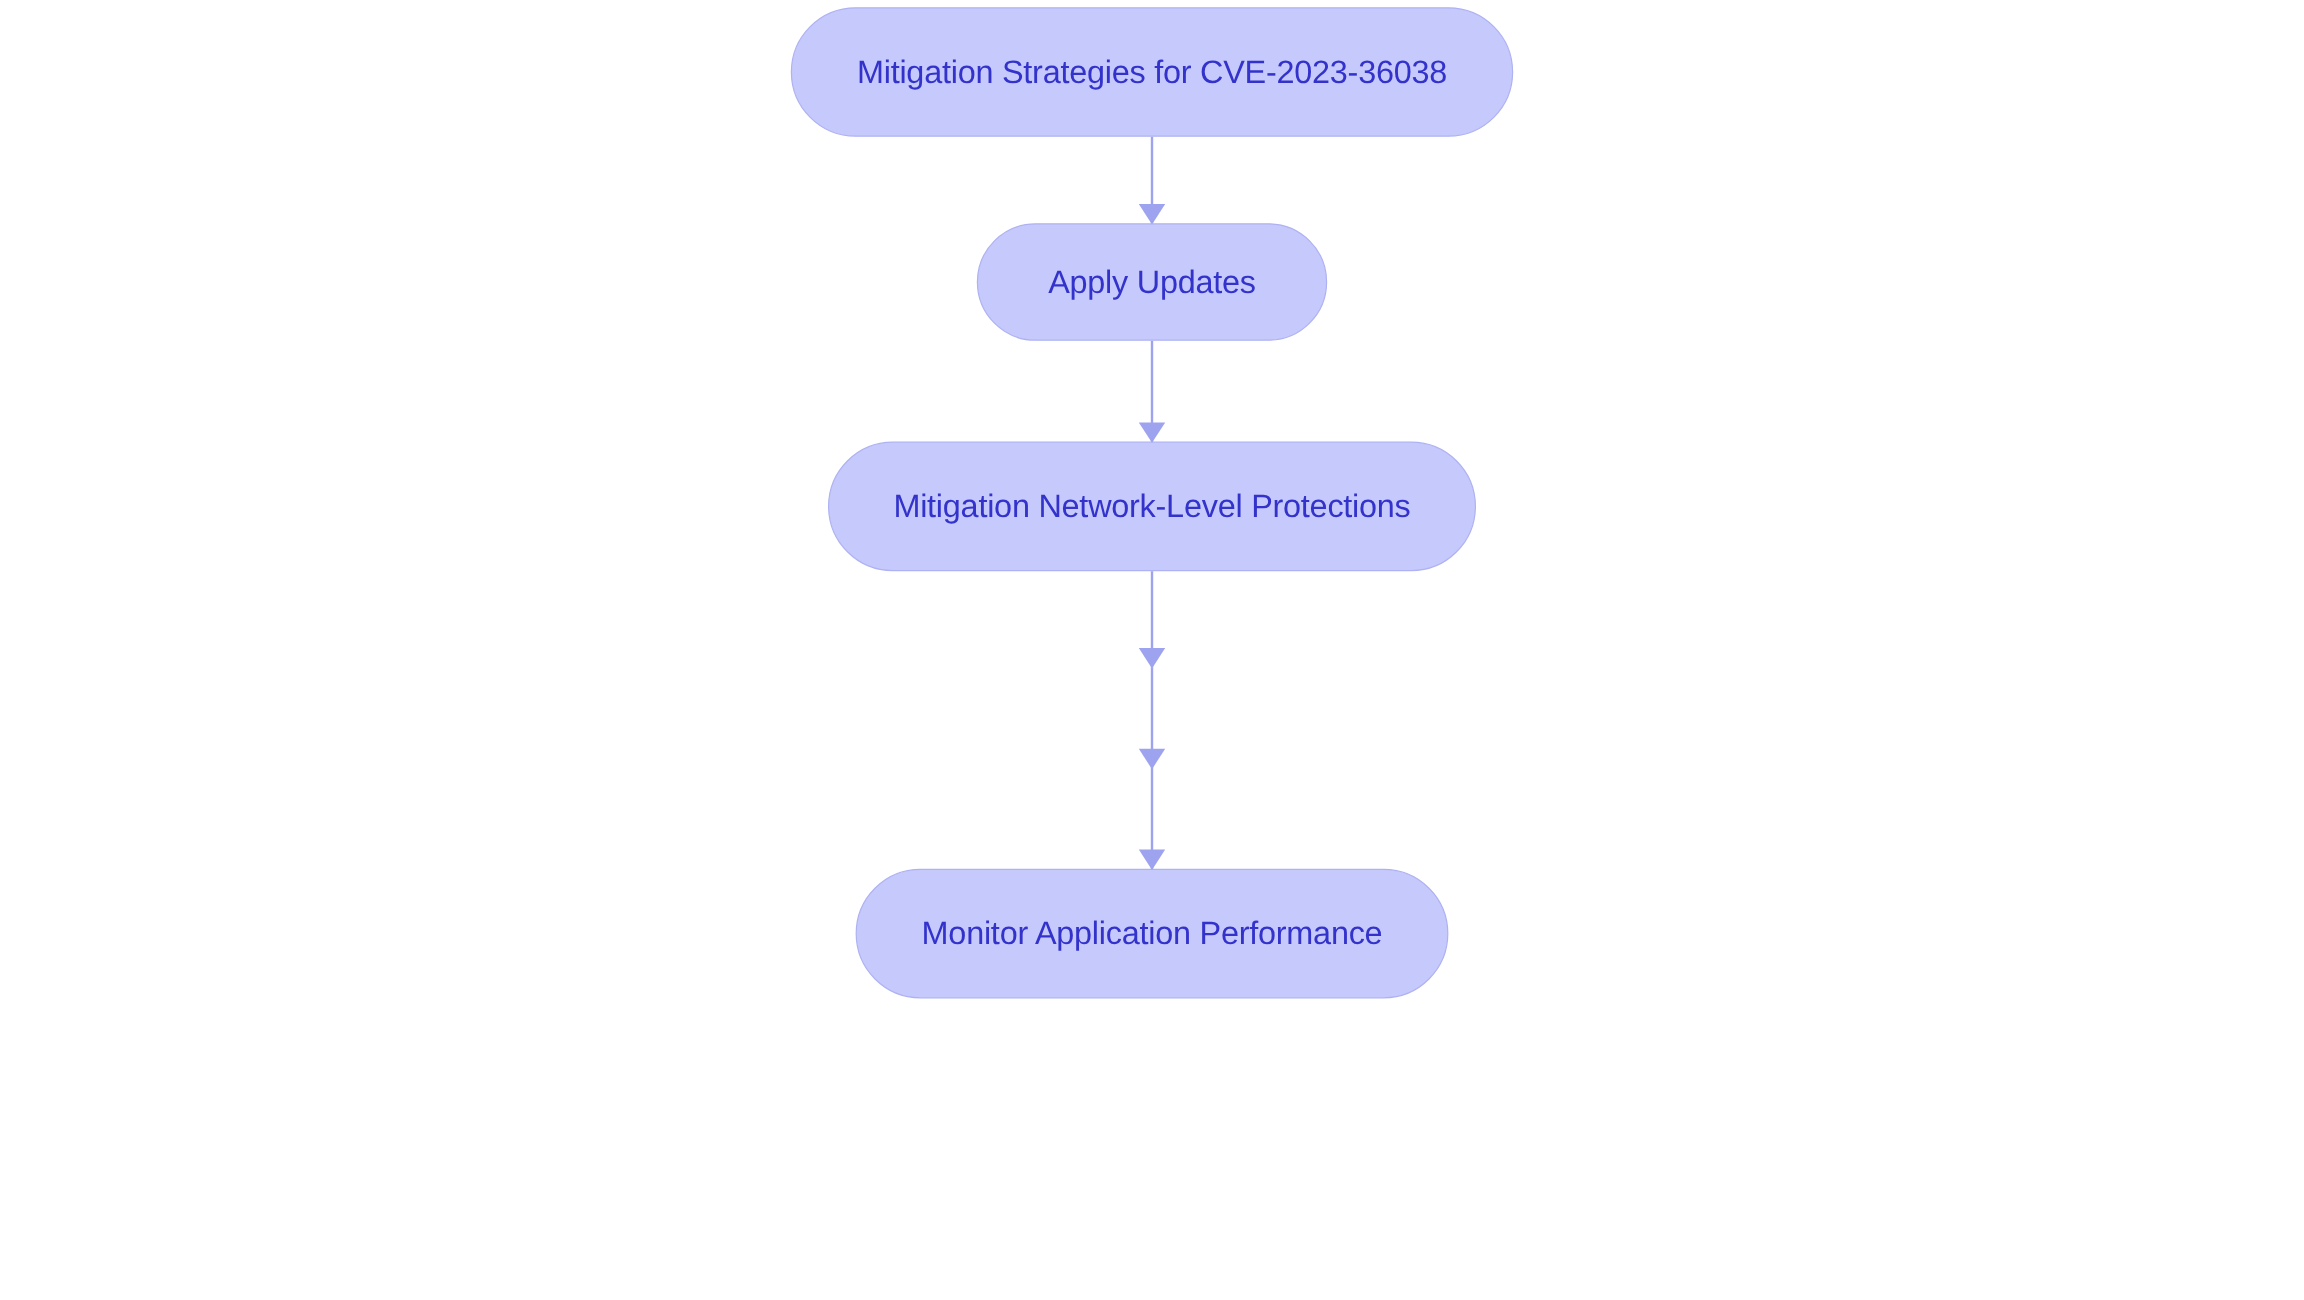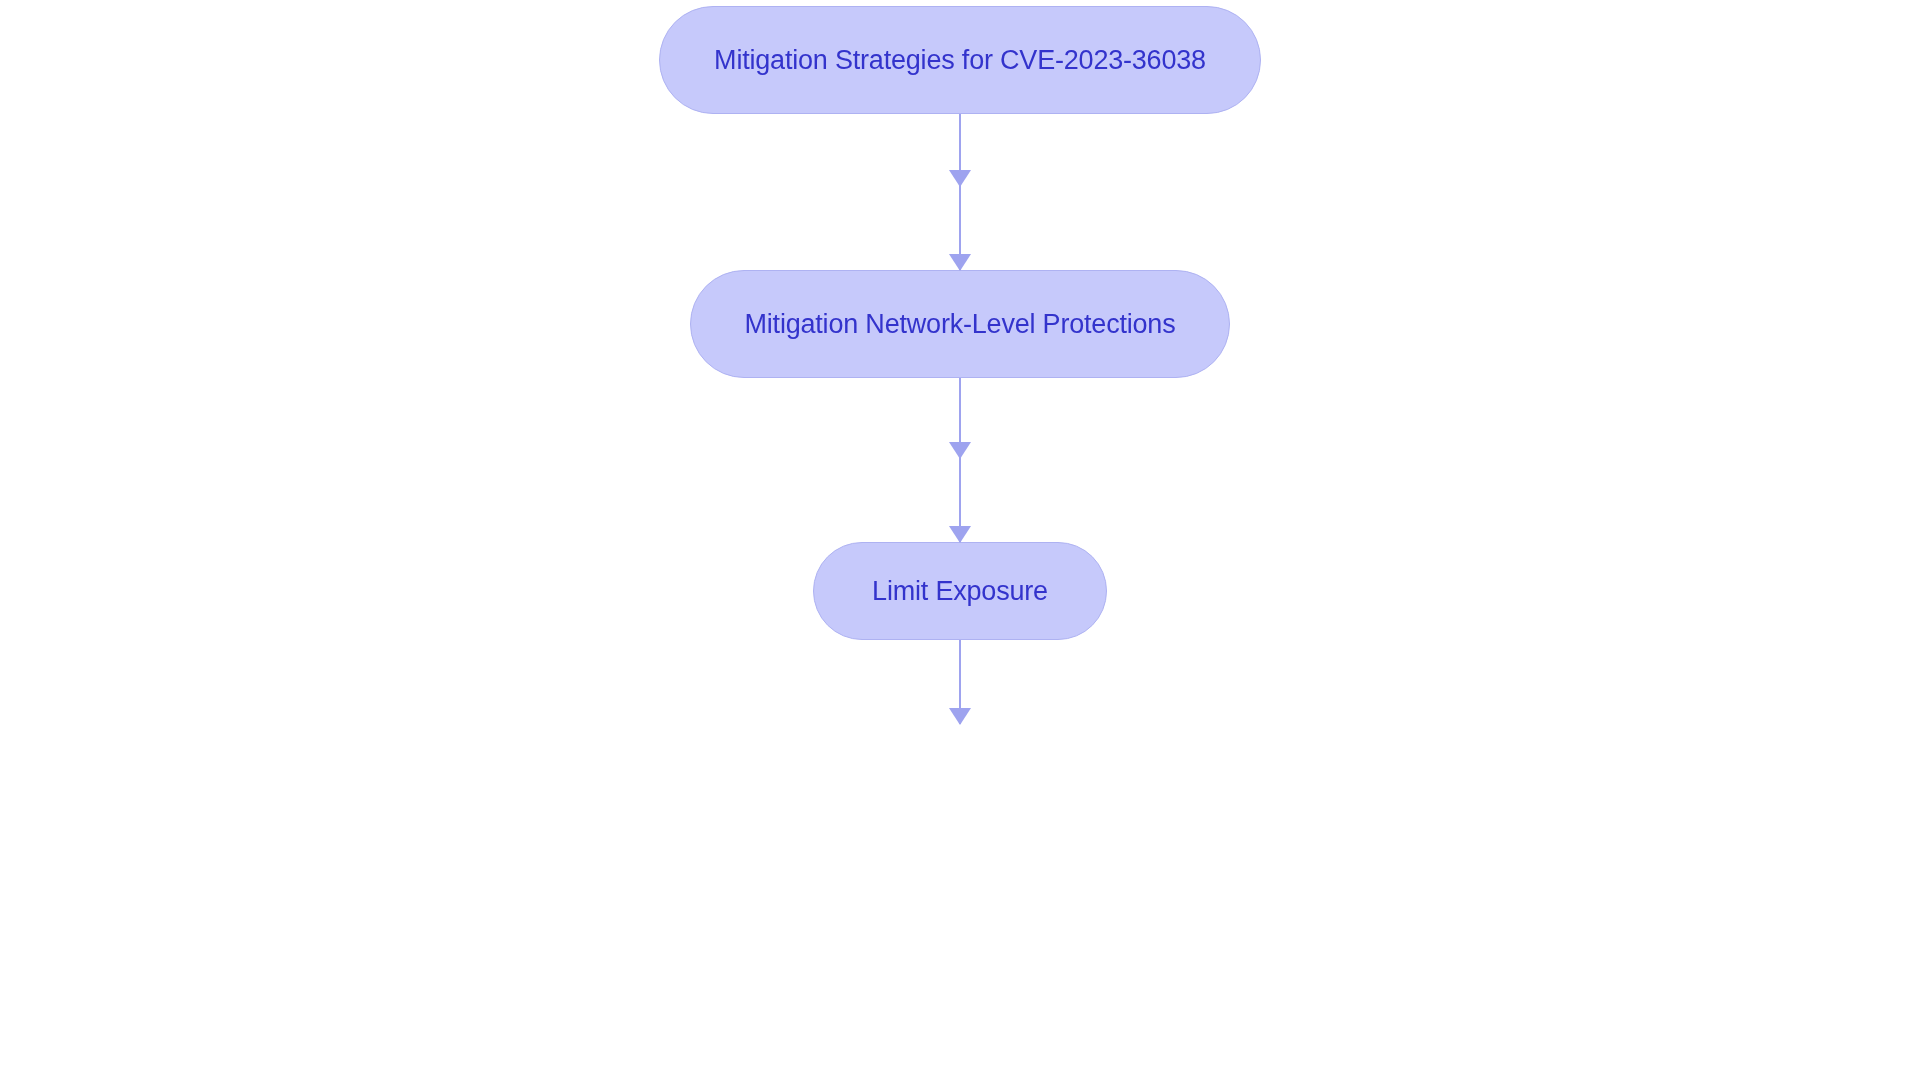--- a/index.html
+++ b/index.html
@@ -98,37 +98,38 @@
   <div class="flow-column">
 
     <div class="top-pad"></div>
 
     <div class="node wide">Mitigation Strategies for CVE-2023-36038</div>
 
     <div class="connector gap-1">
       <span class="arrowhead"></span>
     </div>
 
+    <div class="node narrow">Apply Updates</div>
 
     <div class="connector gap-2">
       <span class="arrowhead"></span>
     </div>
 
     <div class="node wide">Mitigation Network-Level Protections</div>
 
     <div class="connector gap-3">
       <span class="arrowhead"></span>
     </div>
 
 
     <div class="connector gap-4">
       <span class="arrowhead"></span>
     </div>
 
-    <div class="node narrow">Limit Exposure</div>
 
     <div class="connector gap-5">
       <span class="arrowhead"></span>
     </div>
 
+    <div class="node wide">Monitor Application Performance</div>
 
   </div>
 </div>
 
 </body></html>

